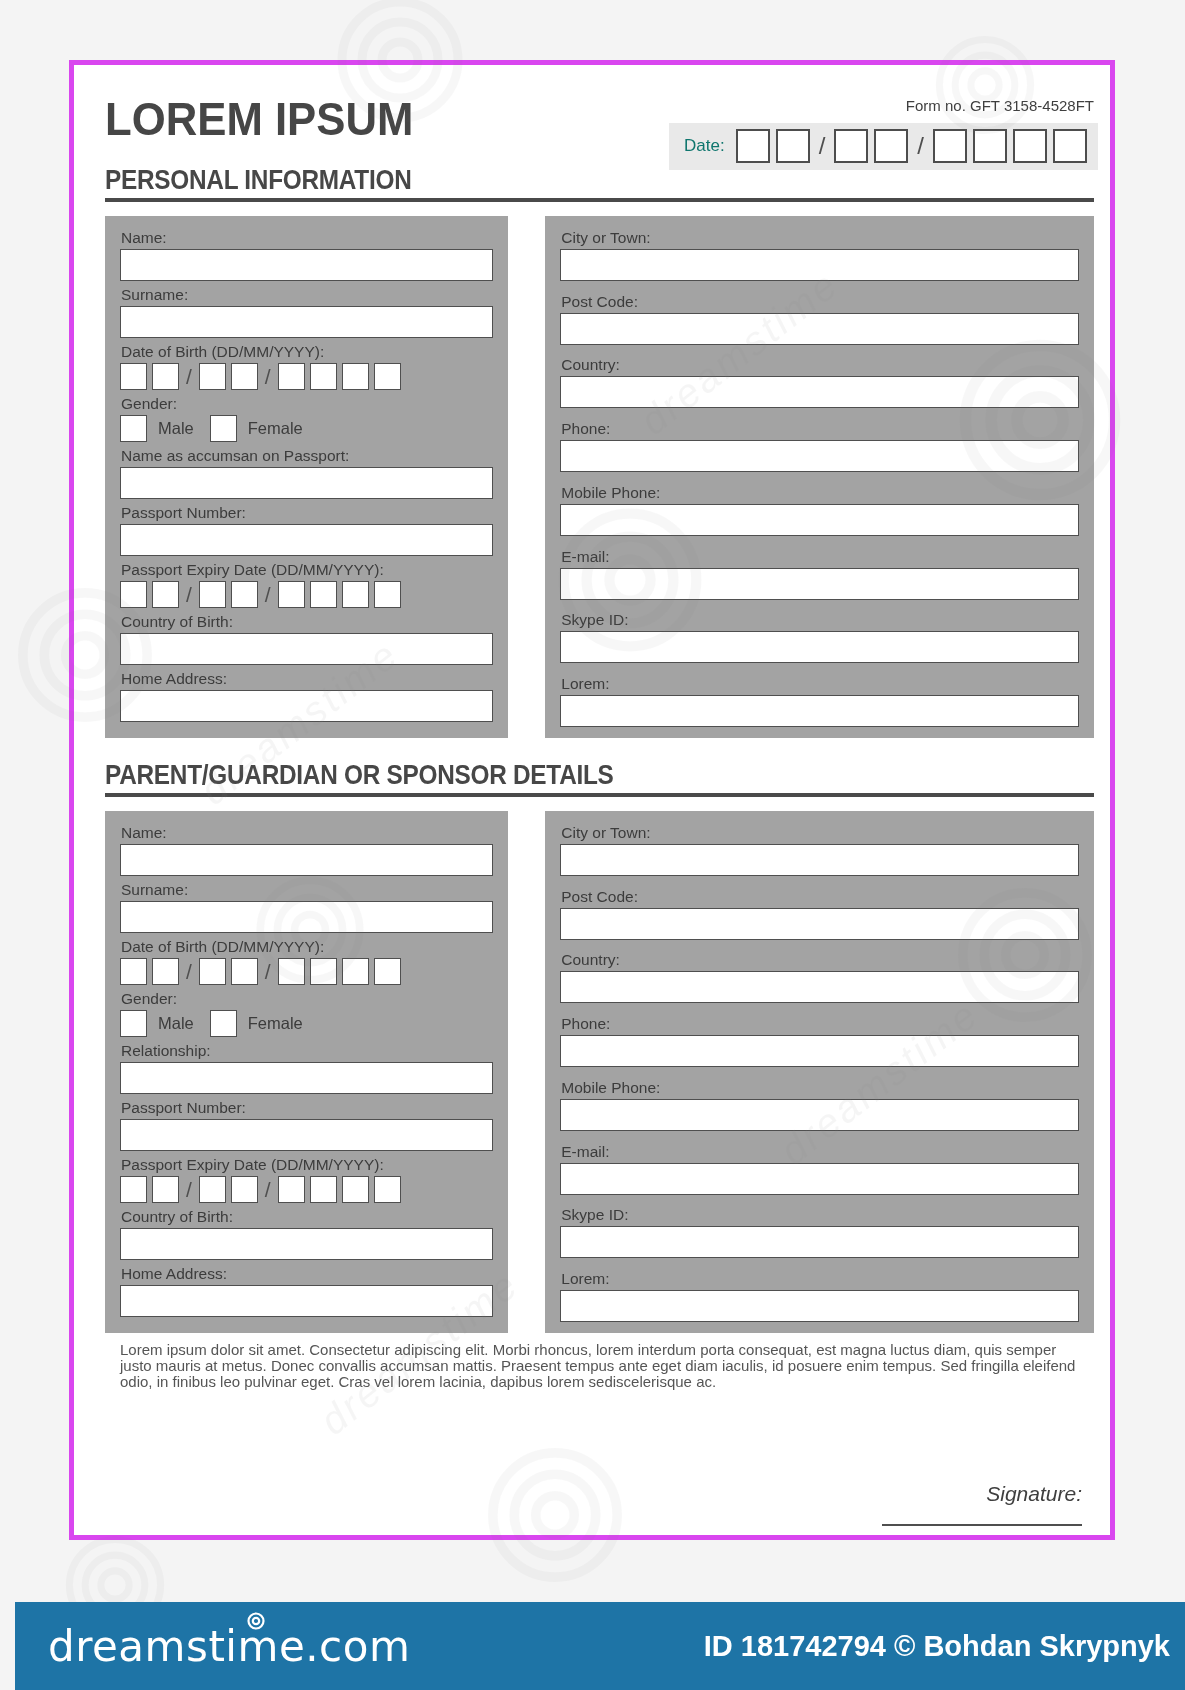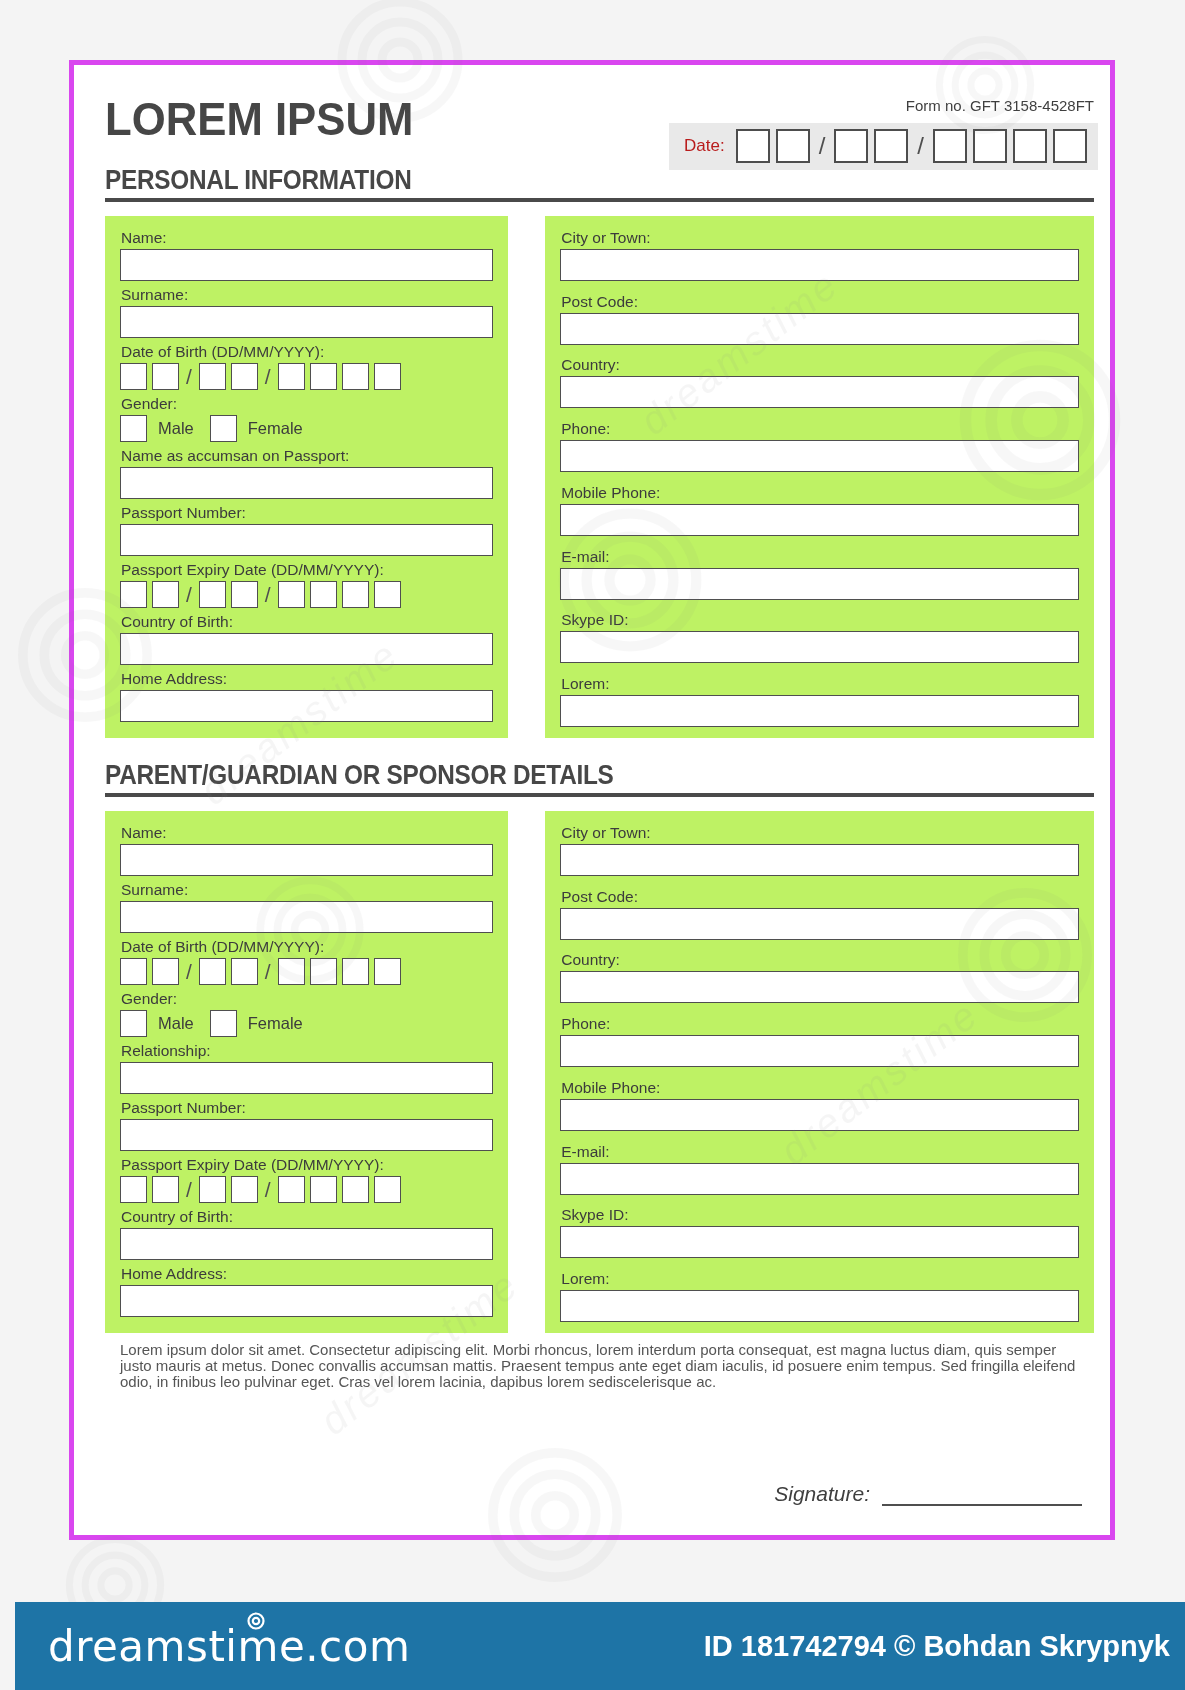--- a/index.html
+++ b/index.html
@@ -31,36 +31,36 @@
   .form-no {
     position:absolute; top:2px; right:0;
     font-size:15px; color:#3f3f3f;
   }
   .date-band {
     position:absolute; top:28px; right:-4px;
     background:#e9e9e9;
     display:flex; align-items:center;
     padding:6px 11px 7px 15px; gap:6px;
   }
-  .date-band .date-label { font-size:17px; color:#b91c1c; margin-right:5px; }
+  .date-band .date-label { font-size:17px; color:#0f766e; margin-right:5px; }
   .date-sq-lg {
     width:34px; height:34px; background:#fff;
     border:2px solid #4d4d4d; flex:none;
   }
   .slash { font-size:24px; color:#4f4f4f; margin:0 3px; font-weight:400; }
   
   .section-heading {
     font-size:28px; font-weight:700; color:#474747;
     margin-top:22px; line-height:30px;
     transform:scaleX(0.87); transform-origin:left center;
     white-space:nowrap; letter-spacing:-0.3px;
   }
   .rule { height:4px; background:#4a4a4a; margin-top:3px; }
   .panels { display:flex; gap:37px; margin-top:14px; }
-  .panel { background:#bef264; padding:11px 15px; }
+  .panel { background:#a3a3a3; padding:11px 15px; }
   .panel-left { width:433px; }
   .panel-right { width:590px; display:flex; flex-direction:column; justify-content:space-between; }
   .field { margin-bottom:5px; }
   .panel-right .field { margin-bottom:0; }
   .field-label {
     display:block; font-size:15.5px; color:#3c3c3c;
     line-height:17px; margin:2px 0 3px 1px;
   }
   .input-box {
     height:32px; background:#ffffff;
@@ -78,21 +78,21 @@
     border:1.5px solid #4f4f4f; flex:none;
   }
   .cb-label { font-size:16.5px; color:#3c3c3c; margin:0 16px 0 11px; }
   
   .legal {
     font-size:15px; line-height:16px; color:#555555;
     margin:9px 6px 0 15px;
   }
   .signature-row {
     margin-top:92px; display:flex; justify-content:flex-end;
-    align-items:flex-end; padding-right:12px;
+    align-items:flex-end; padding-right:12px;flex-direction:column;
   }
   .signature-label { font-size:21px; font-style:italic; color:#3f3f3f; }
   .signature-line {
     width:200px; border-bottom:2px solid #4f4f4f; margin-left:12px; height:20px;
   }
   
   .brandbar {
     position:absolute; left:15px; top:1602px; width:1185px; height:88px;
     background:#1e74a6;
     display:flex; align-items:center; justify-content:space-between;

